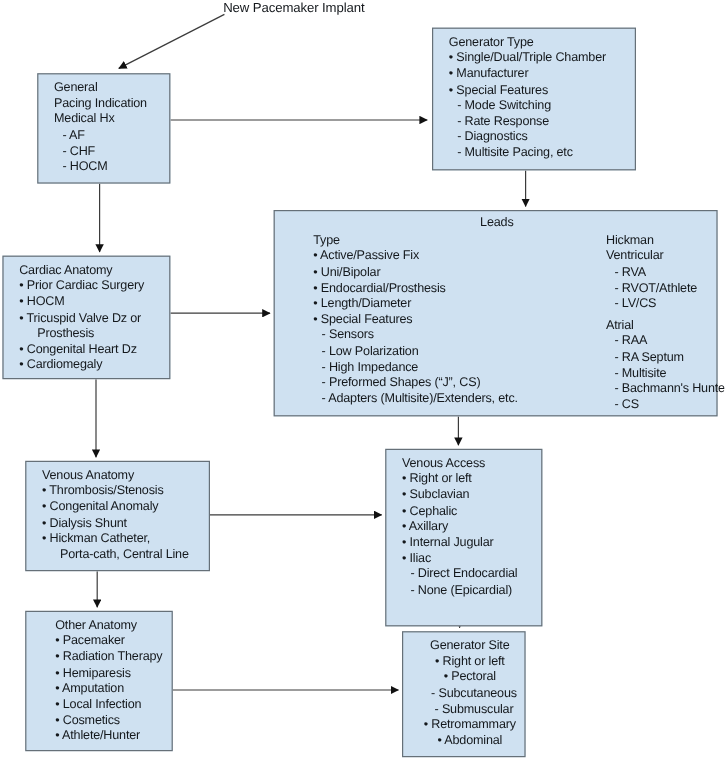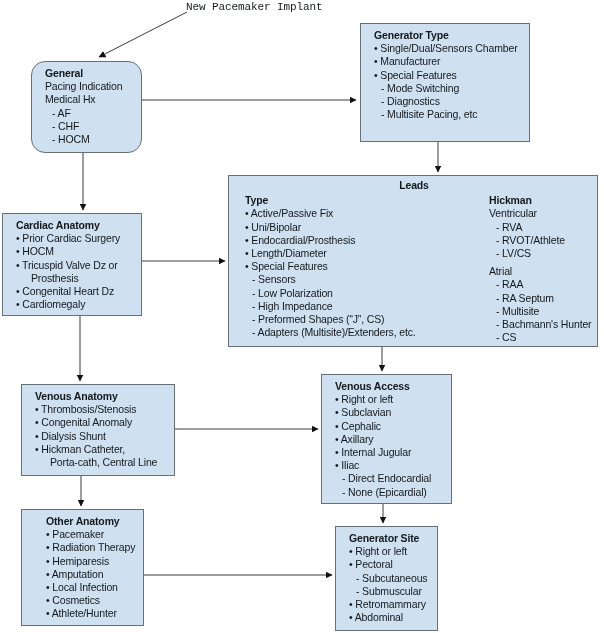--- a/index.html
+++ b/index.html
@@ -14,51 +14,50 @@
   }
   .wires { position: absolute; left: 0; top: 0; width: 604px; height: 633px; }
   .wires line { stroke: var(--line, #3b3b3b); stroke-width: 1; }
   .free-label {
     position: absolute;
     left: 186px;
     top: 1px;
     font-size: 11px;
     letter-spacing: -0.1px;
     white-space: nowrap;
-    font-family: Liberation Mono, monospace;
   }
   .box {
     position: absolute;
     box-sizing: border-box;
     background: var(--box-fill, #cfe1f1);
     border: 1px solid var(--box-border, #667078);
     padding: 5px 3px 0 13px;
     font-size: 10.5px;
     line-height: 13.2px;
     letter-spacing: -0.15px;
     white-space: nowrap;
   }
-  .box-title { font-weight: bold; }
+  .box-title { font-weight: normal; }
   .box-title.centered { text-align: center; margin-left: -11px; }
   .ln.dash { padding-left: 7px; }
   .ln.cont { padding-left: 15px; }
   .ln.gap  { height: 5px; }
   .cols { display: flex; margin-top: 2px; }
-  .col-0 { width: 244px; flex: none; }
+  .col-0 { width: 244px; flex: none; margin-left: 16px; }
   .col-1 { flex: 1; }
 
   
-  #b-general         { left: 31px;  top: 61px;  width: 111px; height: 92px; border-radius: 14px;  }
+  #b-general         { left: 31px;  top: 61px;  width: 111px; height: 92px;  }
   #b-generator-type  { left: 360px; top: 23px;  width: 170px; height: 119px; }
   #b-leads           { left: 228px; top: 175px; width: 370px; height: 172px; padding-top: 3px; padding-left: 16px; }
   #b-cardiac-anatomy { left: 2px;   top: 213px; width: 140px; height: 103px; }
   #b-venous-anatomy  { left: 21px;  top: 384px; width: 154px; height: 92px;  }
-  #b-venous-access   { left: 321px; top: 374px; width: 131px; height: 130px; }
+  #b-venous-access   { left: 321px; top: 374px; width: 131px; height: 148px; }
   #b-other-anatomy   { left: 21px;  top: 509px; width: 123px; height: 117px; padding-left: 24px; }
-  #b-generator-site  { left: 335px; top: 526px; width: 103px; height: 105px; }
+  #b-generator-site  { left: 335px; top: 526px; width: 103px; height: 105px; text-align: center; }
 </style>
 </head>
 <body>
 
 <div class="canvas">
 
   <svg class="wires" viewBox="0 0 604 633" xmlns="http://www.w3.org/2000/svg">
     <defs>
       <marker id="arr" markerWidth="7" markerHeight="7" refX="6.5" refY="3.5" orient="auto" markerUnits="userSpaceOnUse">
         <path d="M0,0 L7,3.5 L0,7 Z" fill="#111111"></path>
@@ -82,24 +81,25 @@
   <div class="box" id="b-general">
       <div class="box-title">General</div>
       <div class="ln plain">Pacing Indication</div>
       <div class="ln plain">Medical Hx</div>
       <div class="ln dash">- AF</div>
       <div class="ln dash">- CHF</div>
       <div class="ln dash">- HOCM</div>
     </div>
   <div class="box" id="b-generator-type">
       <div class="box-title">Generator Type</div>
-      <div class="ln bullet">• Single/Dual/Sensors Chamber</div>
+      <div class="ln bullet">• Single/Dual/Triple Chamber</div>
       <div class="ln bullet">• Manufacturer</div>
       <div class="ln bullet">• Special Features</div>
       <div class="ln dash">- Mode Switching</div>
+      <div class="ln dash">- Rate Response</div>
       <div class="ln dash">- Diagnostics</div>
       <div class="ln dash">- Multisite Pacing, etc</div>
     </div>
   <div class="box" id="b-leads">
       <div class="box-title centered">Leads</div>
       <div class="cols">
         <div class="col col-0">
           <div class="box-title">Type</div>
           <div class="ln bullet">• Active/Passive Fix</div>
           <div class="ln bullet">• Uni/Bipolar</div>

